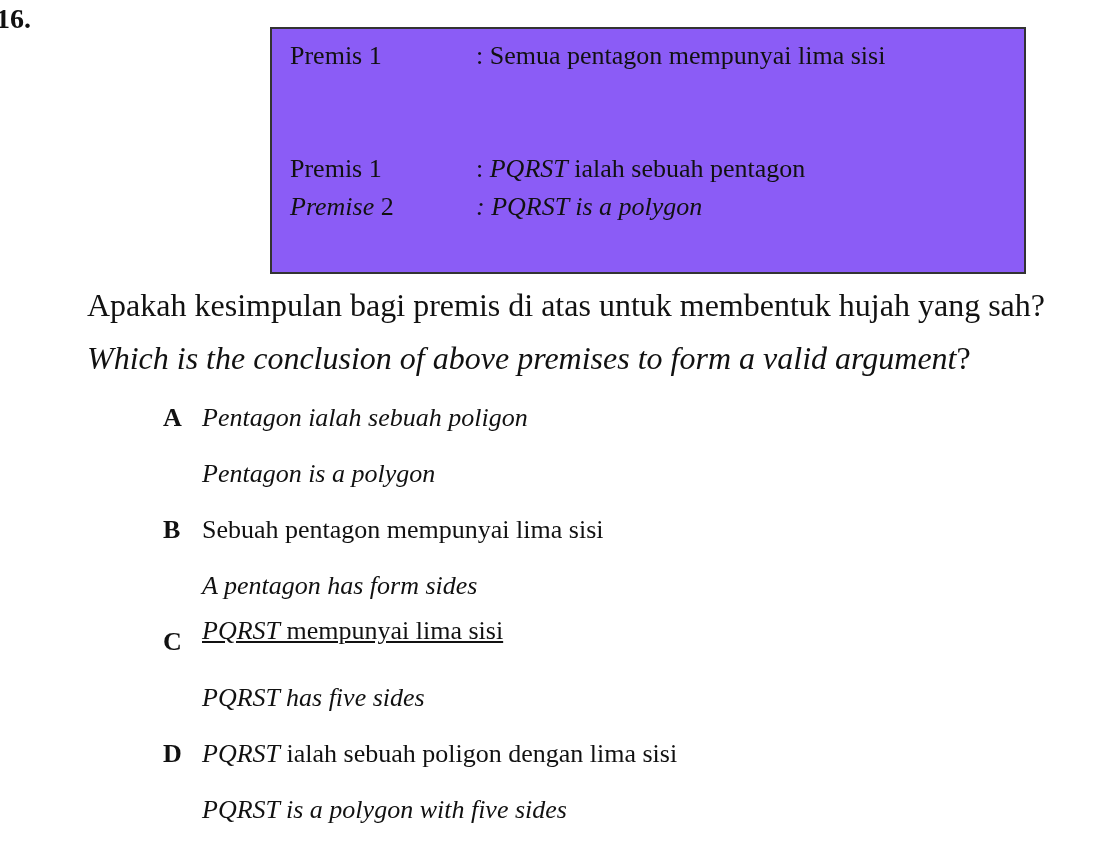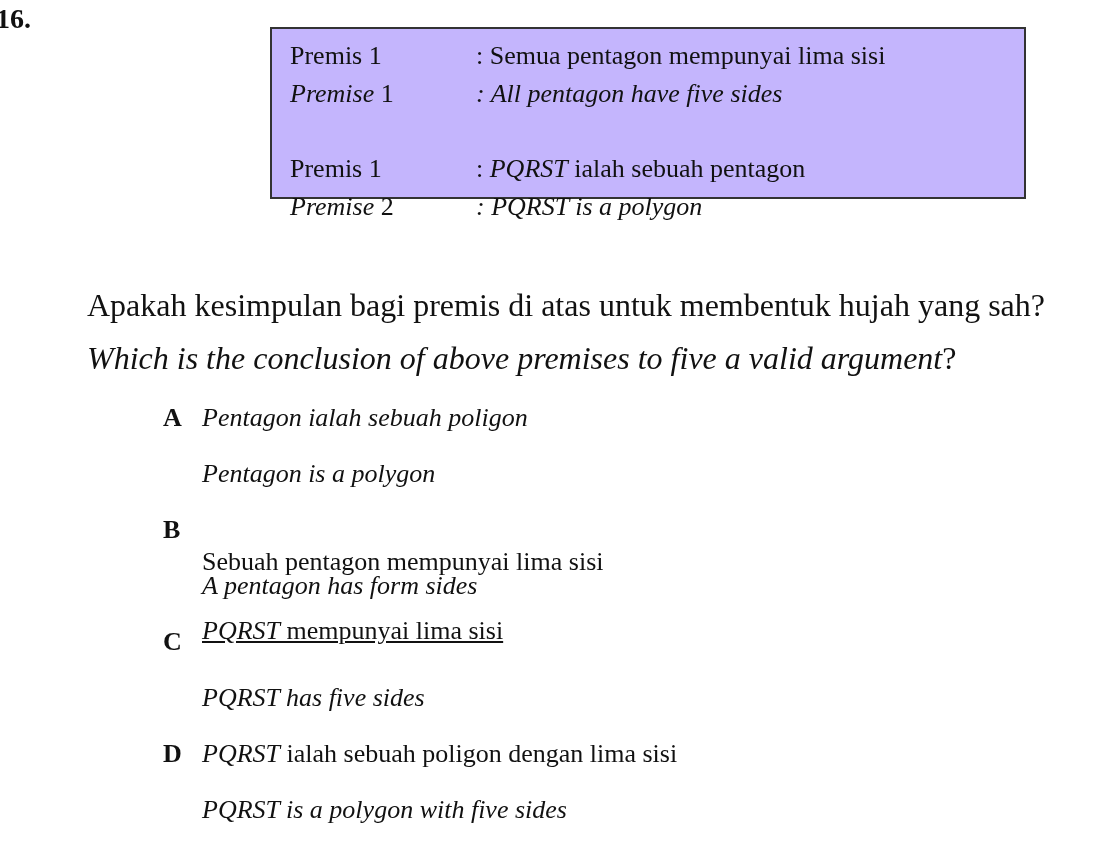--- a/index.html
+++ b/index.html
@@ -21,24 +21,24 @@
       top: 2px;
       font-weight: bold;
       font-size: 28px;
       line-height: 34px;
     }
     .premise-box {
       position: absolute;
       left: 270px;
       top: 27px;
       width: 756px;
-      height: 172px;
+      height: 247px;
       box-sizing: border-box;
       border: 2px solid #333333;
-      background: #c4b5fd;
+      background: #8b5cf6;
     }
     .prow {
       position: absolute;
       left: 18px;
       font-size: 26px;
       line-height: 30px;
       white-space: nowrap;
     }
     .prow .plabel {
       display: inline-block;
@@ -69,40 +69,37 @@
   </style>
 </head>
 <body>
 
 <div class="qnum">16.</div>
 
 <div class="premise-box">
   <div class="prow" style="top:12px;">
     <span class="plabel">Premis 1</span><span>: Semua pentagon mempunyai lima sisi</span>
   </div>
-  <div class="prow" style="top:50px;">
-    <span class="plabel"><span class="it">Premise</span><span> 1</span></span><span class="it">: All pentagon have five sides</span>
-  </div>
   <div class="prow" style="top:125px;">
     <span class="plabel">Premis 1</span><span><span>: </span><span class="it">PQRST</span><span> ialah sebuah pentagon</span></span>
   </div>
   <div class="prow" style="top:163px;">
     <span class="plabel"><span class="it">Premise</span><span> 2</span></span><span class="it">: PQRST is a polygon</span>
   </div>
 </div>
 
 <div class="stem" style="top:290px;">Apakah kesimpulan bagi premis di atas untuk membentuk hujah yang sah?</div>
-<div class="stem" style="top:343px;"><span class="it">Which is the conclusion of above premises to five a valid argument</span><span>?</span></div>
+<div class="stem" style="top:343px;"><span class="it">Which is the conclusion of above premises to form a valid argument</span><span>?</span></div>
 
 <div class="opt-letter" style="top:403px;">A</div>
 <div class="opt-text" style="top:403px;font-style:italic;">Pentagon ialah sebuah poligon</div>
 <div class="opt-text it" style="top:459px;text-align:right;">Pentagon is a polygon</div>
 
 <div class="opt-letter" style="top:515px;">B</div>
-<div class="opt-text" style="top:515px;margin-top:32px;">Sebuah pentagon mempunyai lima sisi</div>
+<div class="opt-text" style="top:515px;">Sebuah pentagon mempunyai lima sisi</div>
 <div class="opt-text it" style="top:571px;">A pentagon has form sides</div>
 
 <div class="opt-letter" style="top:627px;">C</div>
 <div class="opt-text" style="top:616px;text-decoration:underline;"><span class="it">PQRST</span><span> mempunyai lima sisi</span></div>
 <div class="opt-text it" style="top:683px;">PQRST has five sides</div>
 
 <div class="opt-letter" style="top:739px;">D</div>
 <div class="opt-text" style="top:739px;"><span class="it">PQRST</span><span> ialah sebuah poligon dengan lima sisi</span></div>
 <div class="opt-text it" style="top:795px;">PQRST is a polygon with five sides</div>
 

